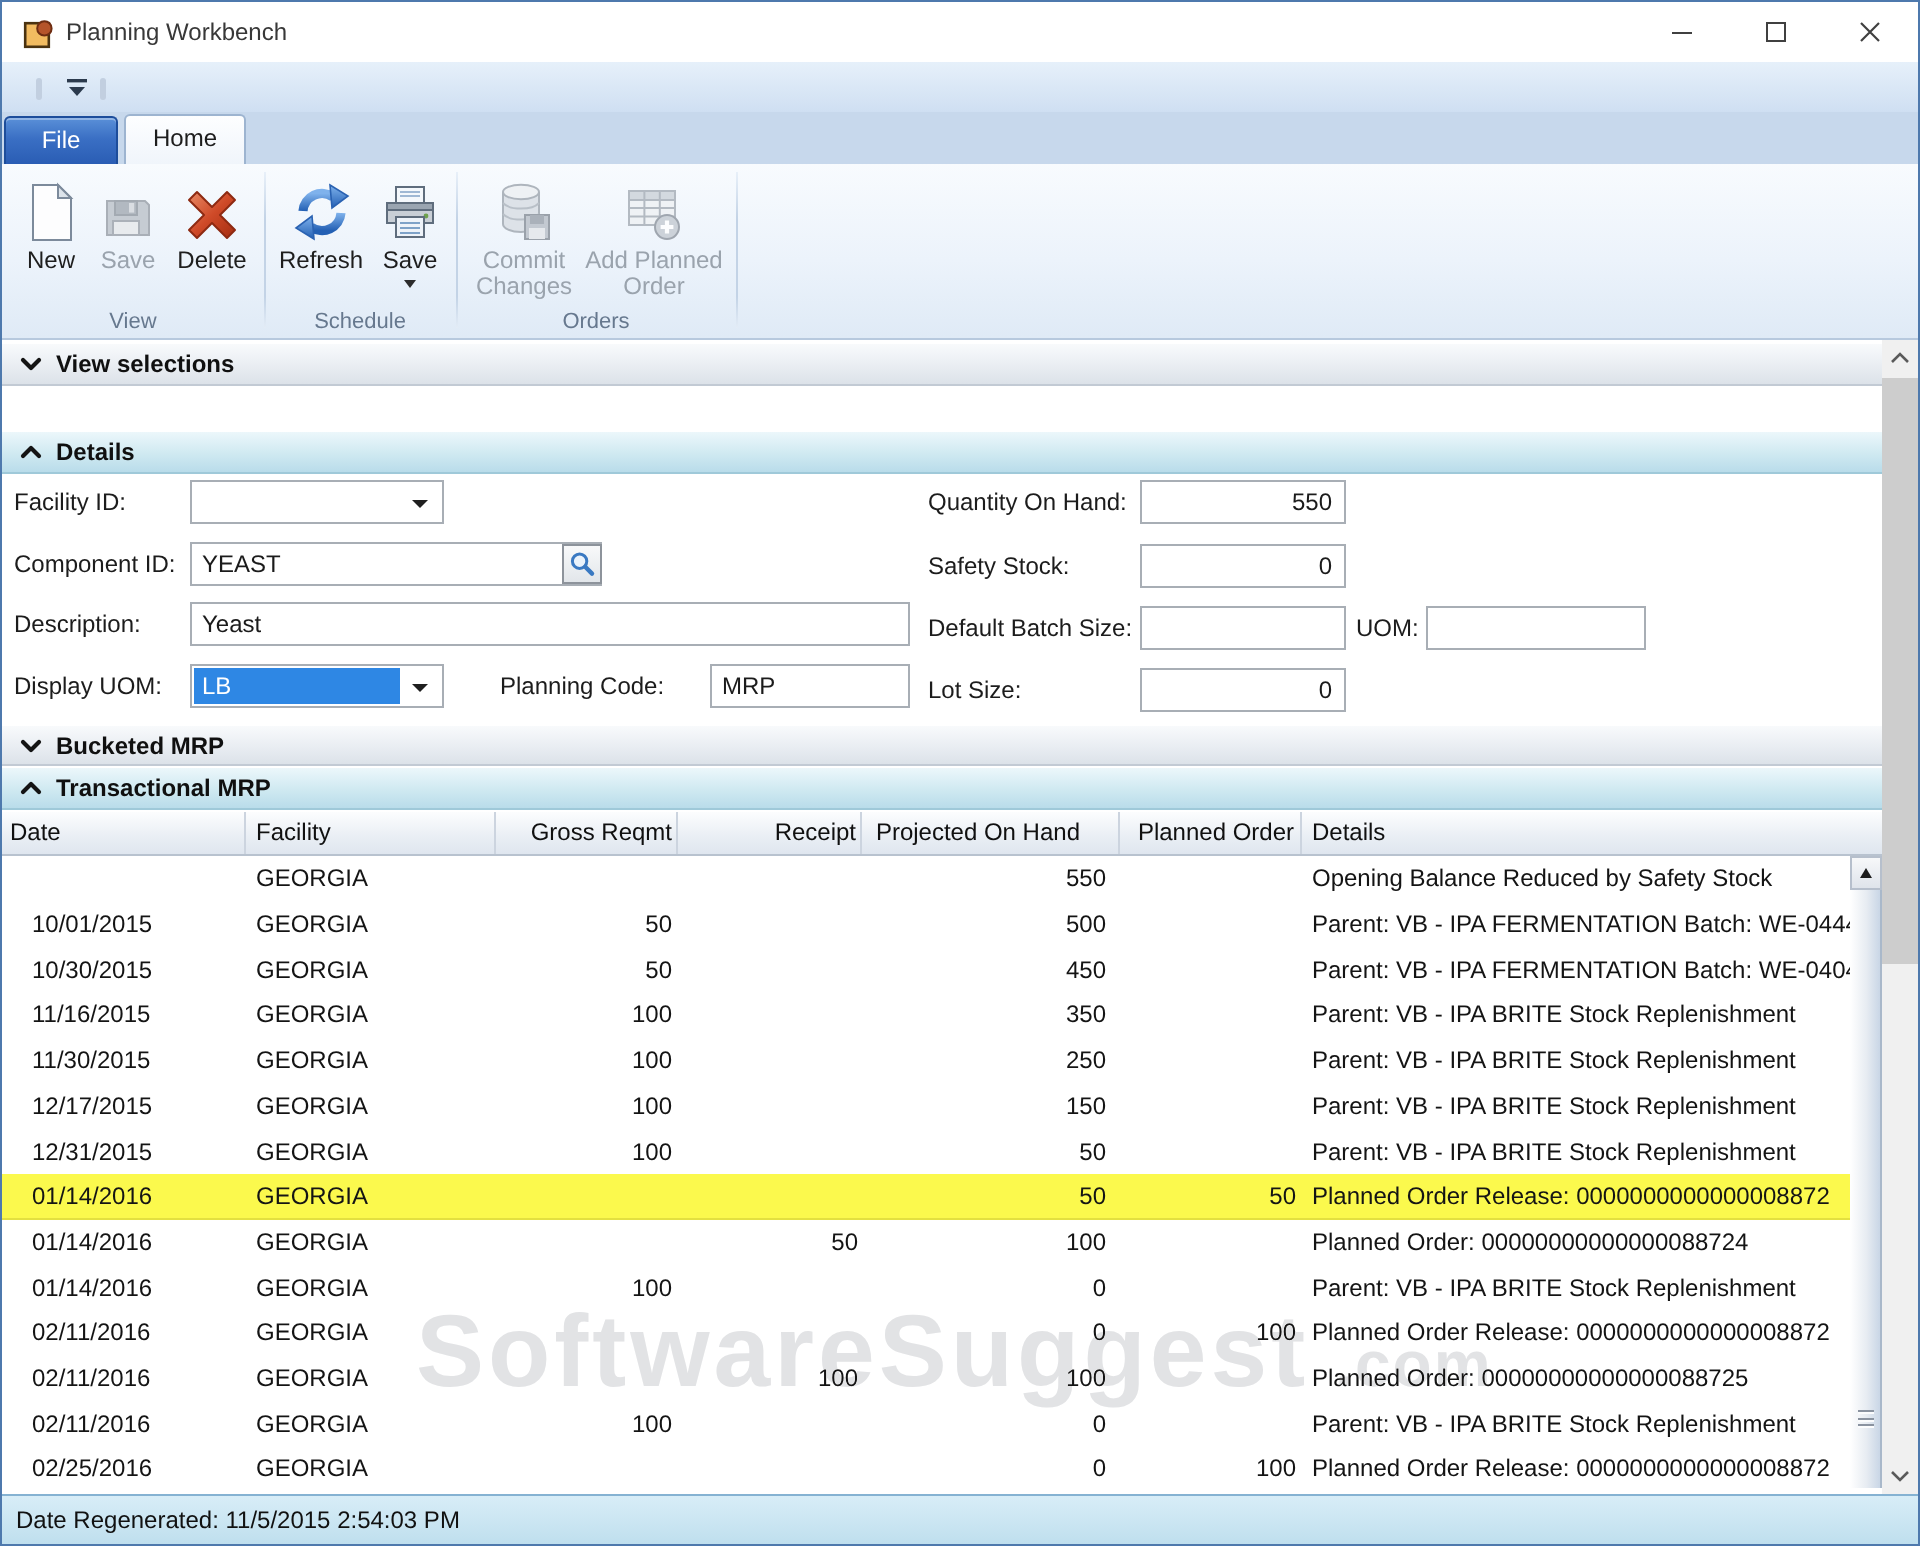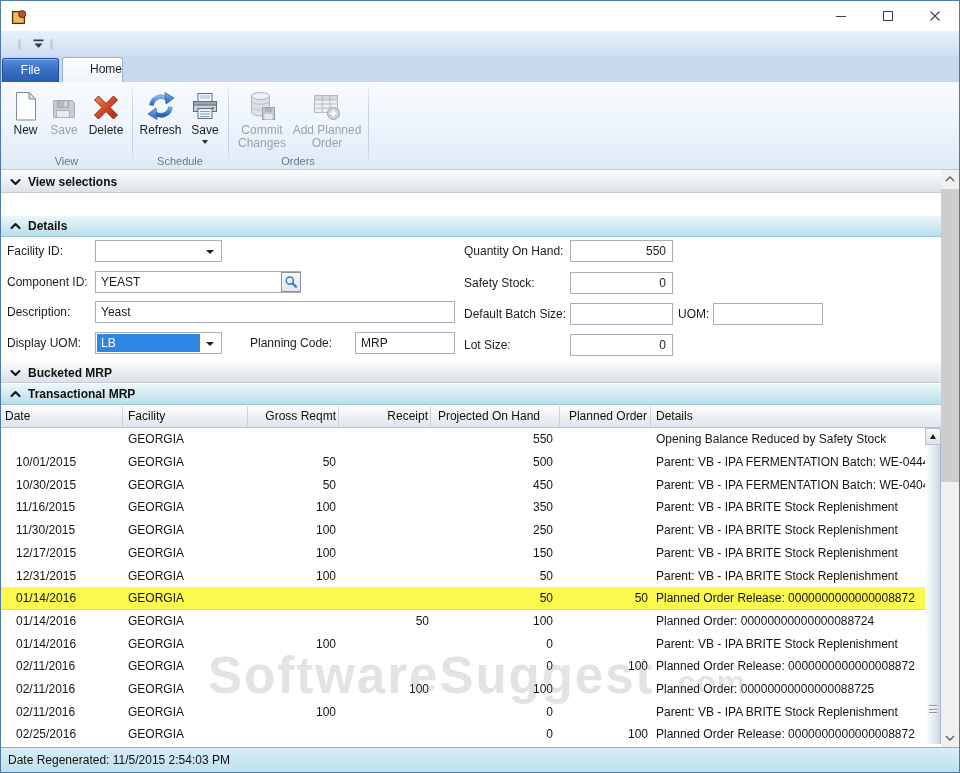--- a/index.html
+++ b/index.html
@@ -24,21 +24,21 @@
 
   
   .tabrow { left:1px; top:56px; width:958px; height:26px; background:#c7d8ec; }
   .tab-file { left:1px; top:2px; width:57px; height:24px; border-radius:3px 3px 0 0;
     background:linear-gradient(#5a90d8,#3a6fc4 45%,#2a5db4);
     border:1px solid #1d4d9b; border-bottom:none;
     color:#fff; text-align:center; line-height:23px; box-shadow:inset 0 1px 0 rgba(255,255,255,.35); }
   .tab-home { left:61px; top:1px; width:61px; height:25px; border-radius:3px 3px 0 0;
     background:linear-gradient(#fdfeff,#f0f5fb);
     border:1px solid #9db4d0; border-bottom:none;
-    color:#1d1d1d; text-align:right; line-height:23px; }
+    color:#1d1d1d; text-align:center; line-height:23px; }
 
   
   .ribbon { left:1px; top:82px; width:958px; height:88px;
     background:linear-gradient(#f8fbfe,#ecf3fb 55%,#dfeaf6);
     border-bottom:1px solid #b7c9de; }
   .rsep { top:4px; width:1px; height:78px; background:linear-gradient(#e8f0f9,#c3d3e6 30%,#c3d3e6 80%,#e3ecf6); }
   .rgroup-label { top:72px; height:14px; line-height:14px; text-align:center;
     font-size:11px; color:#66788e; }
   .rbtn { top:3px; height:68px; display:flex; flex-direction:column; align-items:center; }
   .rbtn .ric { height:37px; display:flex; align-items:flex-end; justify-content:center; }
@@ -128,20 +128,21 @@
 </head>
 <body>
 
 <div class="abs titlebar">
   <div class="abs app-icon">
     <svg width="16" height="16" viewBox="0 0 16 16">
       <rect x="1.6" y="2.6" width="11.8" height="11.8" fill="#f2bb60" stroke="#4a3210" stroke-width="1.3"></rect>
       <circle cx="11.2" cy="5.2" r="3.6" fill="#b5542a" stroke="#6e2d12" stroke-width="1"></circle>
     </svg>
   </div>
+  <div class="abs title-text">Planning Workbench</div>
   <div class="abs winbtn btn-min">
     <svg width="12" height="12" viewBox="0 0 12 12">
         <line x1="1" y1="6.5" x2="11" y2="6.5" stroke="#404040" stroke-width="1"></line>
       </svg>
   </div>
   <div class="abs winbtn btn-max">
     <svg width="12" height="12" viewBox="0 0 12 12">
         <rect x="1.5" y="1.5" width="9" height="9" fill="none" stroke="#404040" stroke-width="1"></rect>
       </svg>
   </div>

